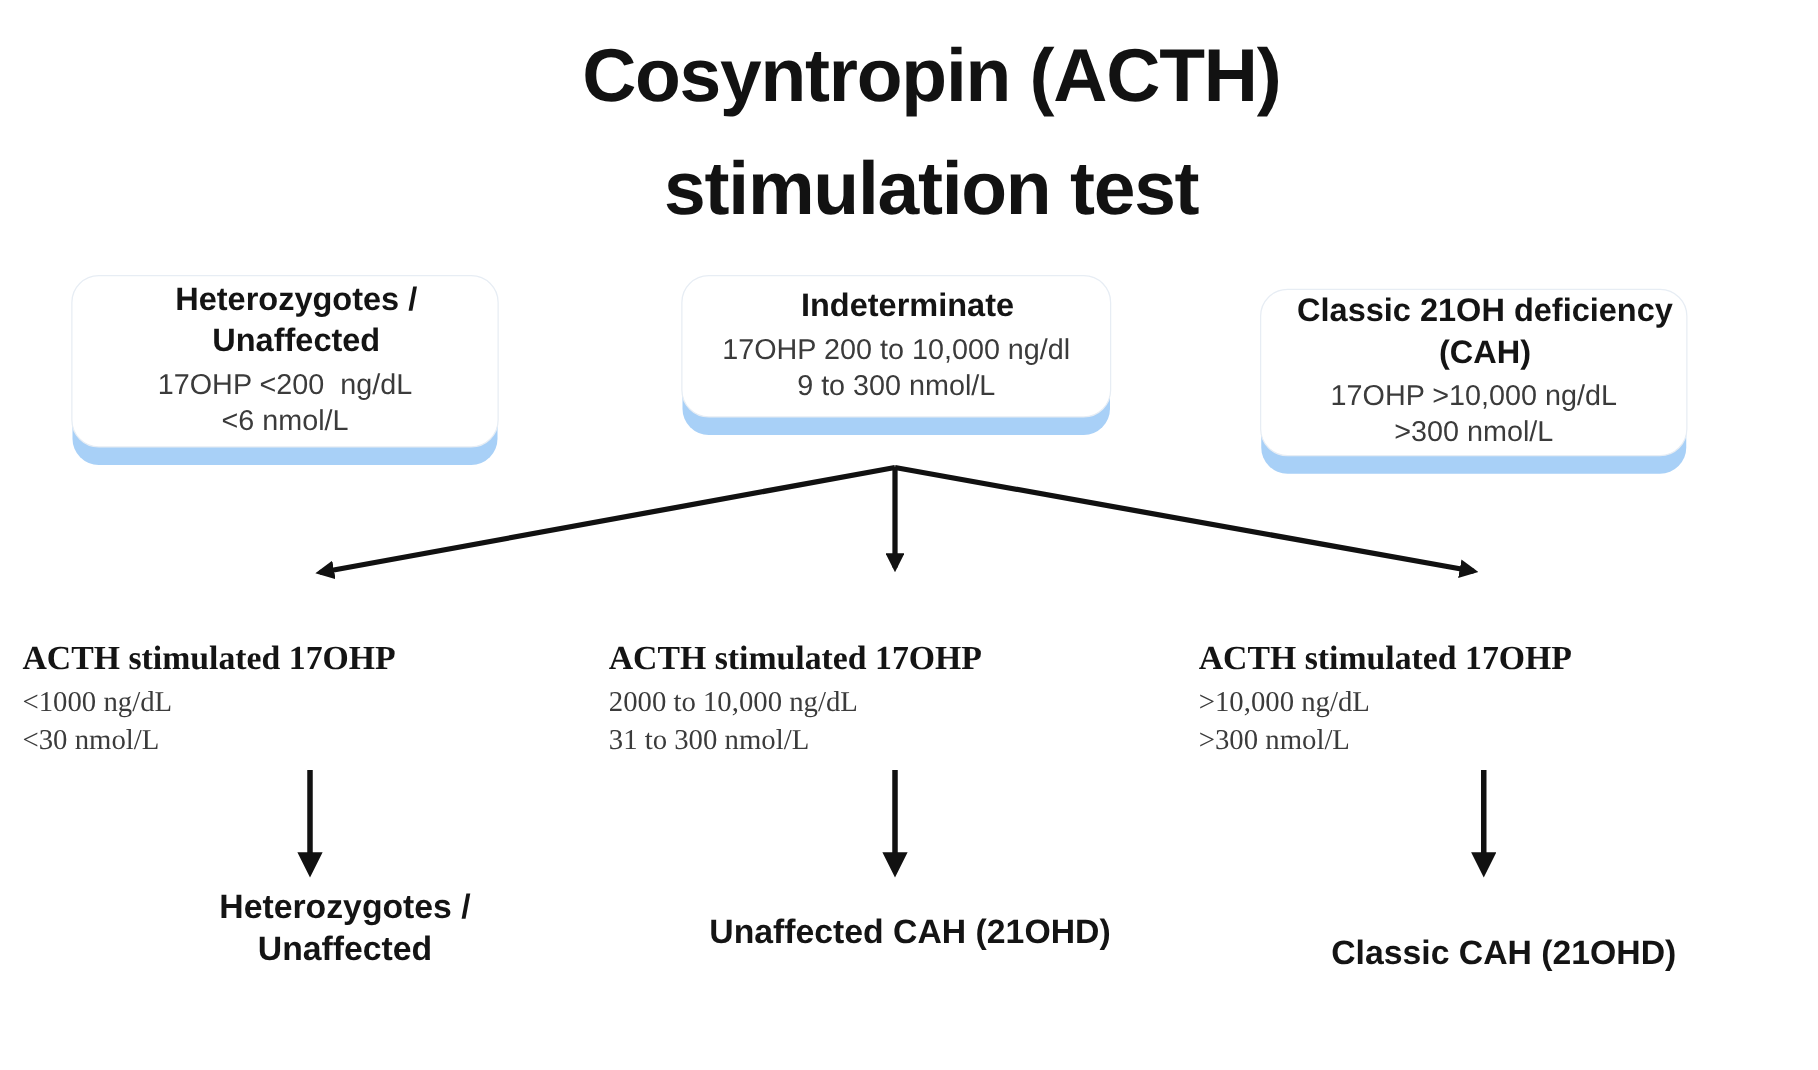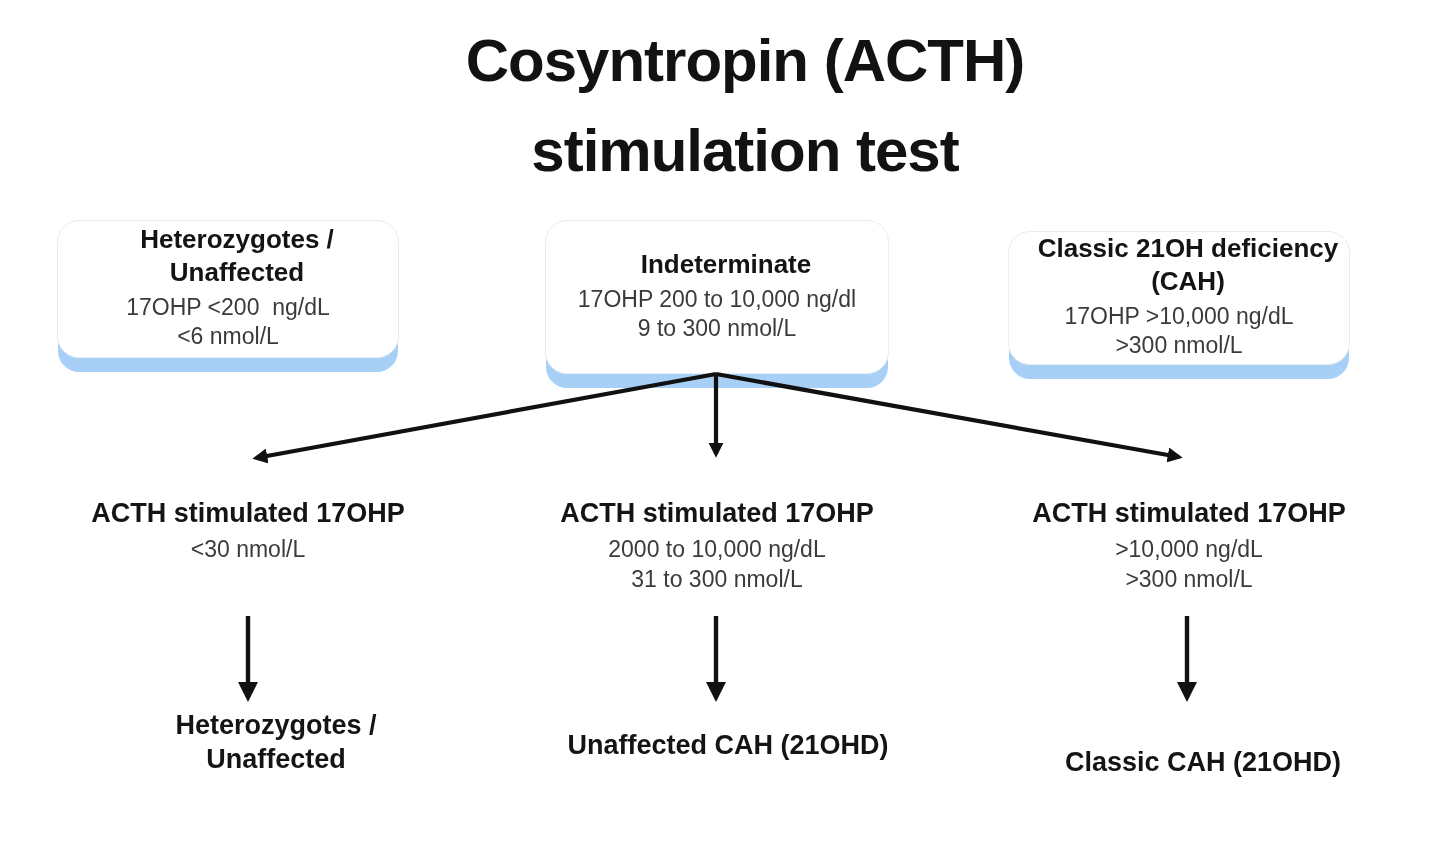--- a/index.html
+++ b/index.html
@@ -42,21 +42,21 @@
     border-radius: 22px;
     box-shadow: 0 15px 0 -1px var(--accent, #a8d0f7);
     display: flex;
     flex-direction: column;
     justify-content: center;
     align-items: center;
     text-align: center;
     padding: 6px 10px 10px 10px;
   }
   .box-1 { left: 57px;   top: 220px; width: 342px; height: 138px; }
-  .box-2 { left: 545px;  top: 220px; width: 344px; height: 154px; }
+  .box-2 { left: 545px;  top: 220px; width: 344px; height: 114px; }
   .box-3 { left: 1008px; top: 231px; width: 342px; height: 134px; }
   .box-title {
     font-size: 26px;
     font-weight: 800;
     line-height: 33px;
     color: #141414;
     margin-bottom: 4px;
   }
   .box-line {
     font-size: 23px;
@@ -69,23 +69,24 @@
   .arrows {
     position: absolute;
     left: 0; top: 0;
     width: 1454px; height: 856px;
     pointer-events: none;
   }
 
   
   .mid-col {
     position: absolute;
-    top: 496px;
+    top: 509px;
     width: 460px;
-    text-align: center;
+    text-align: left;
+    font-family: Liberation Serif, serif;
   }
   .mid-1 { left: 18px; }
   .mid-2 { left: 487px; }
   .mid-3 { left: 959px; }
   .mid-heading {
     font-size: 27px;
     font-weight: 800;
     line-height: 34px;
     color: #141414;
     margin-bottom: 4px;
@@ -151,20 +152,21 @@
     <line x1="716" y1="374" x2="256" y2="458" stroke="#111111" stroke-width="4.2" marker-end="url(#head-sm)"></line>
     <line x1="716" y1="374" x2="716" y2="454" stroke="#111111" stroke-width="4.2" marker-end="url(#head-sm)"></line>
     <line x1="716" y1="374" x2="1179" y2="457" stroke="#111111" stroke-width="4.2" marker-end="url(#head-sm)"></line>
     <line x1="248" y1="616" x2="248" y2="697" stroke="#111111" stroke-width="4.4" marker-end="url(#head-lg)"></line>
     <line x1="716" y1="616" x2="716" y2="697" stroke="#111111" stroke-width="4.4" marker-end="url(#head-lg)"></line>
     <line x1="1187" y1="616" x2="1187" y2="697" stroke="#111111" stroke-width="4.4" marker-end="url(#head-lg)"></line>
   </svg>
 
   <div class="mid-col mid-1">
     <div class="mid-heading">ACTH stimulated 17OHP</div>
+    <div class="mid-line">&lt;1000 ng/dL</div>
     <div class="mid-line">&lt;30 nmol/L</div>
   </div>
 
   <div class="mid-col mid-2">
     <div class="mid-heading">ACTH stimulated 17OHP</div>
     <div class="mid-line">2000 to 10,000 ng/dL</div>
     <div class="mid-line">31 to 300 nmol/L</div>
   </div>
 
   <div class="mid-col mid-3">

